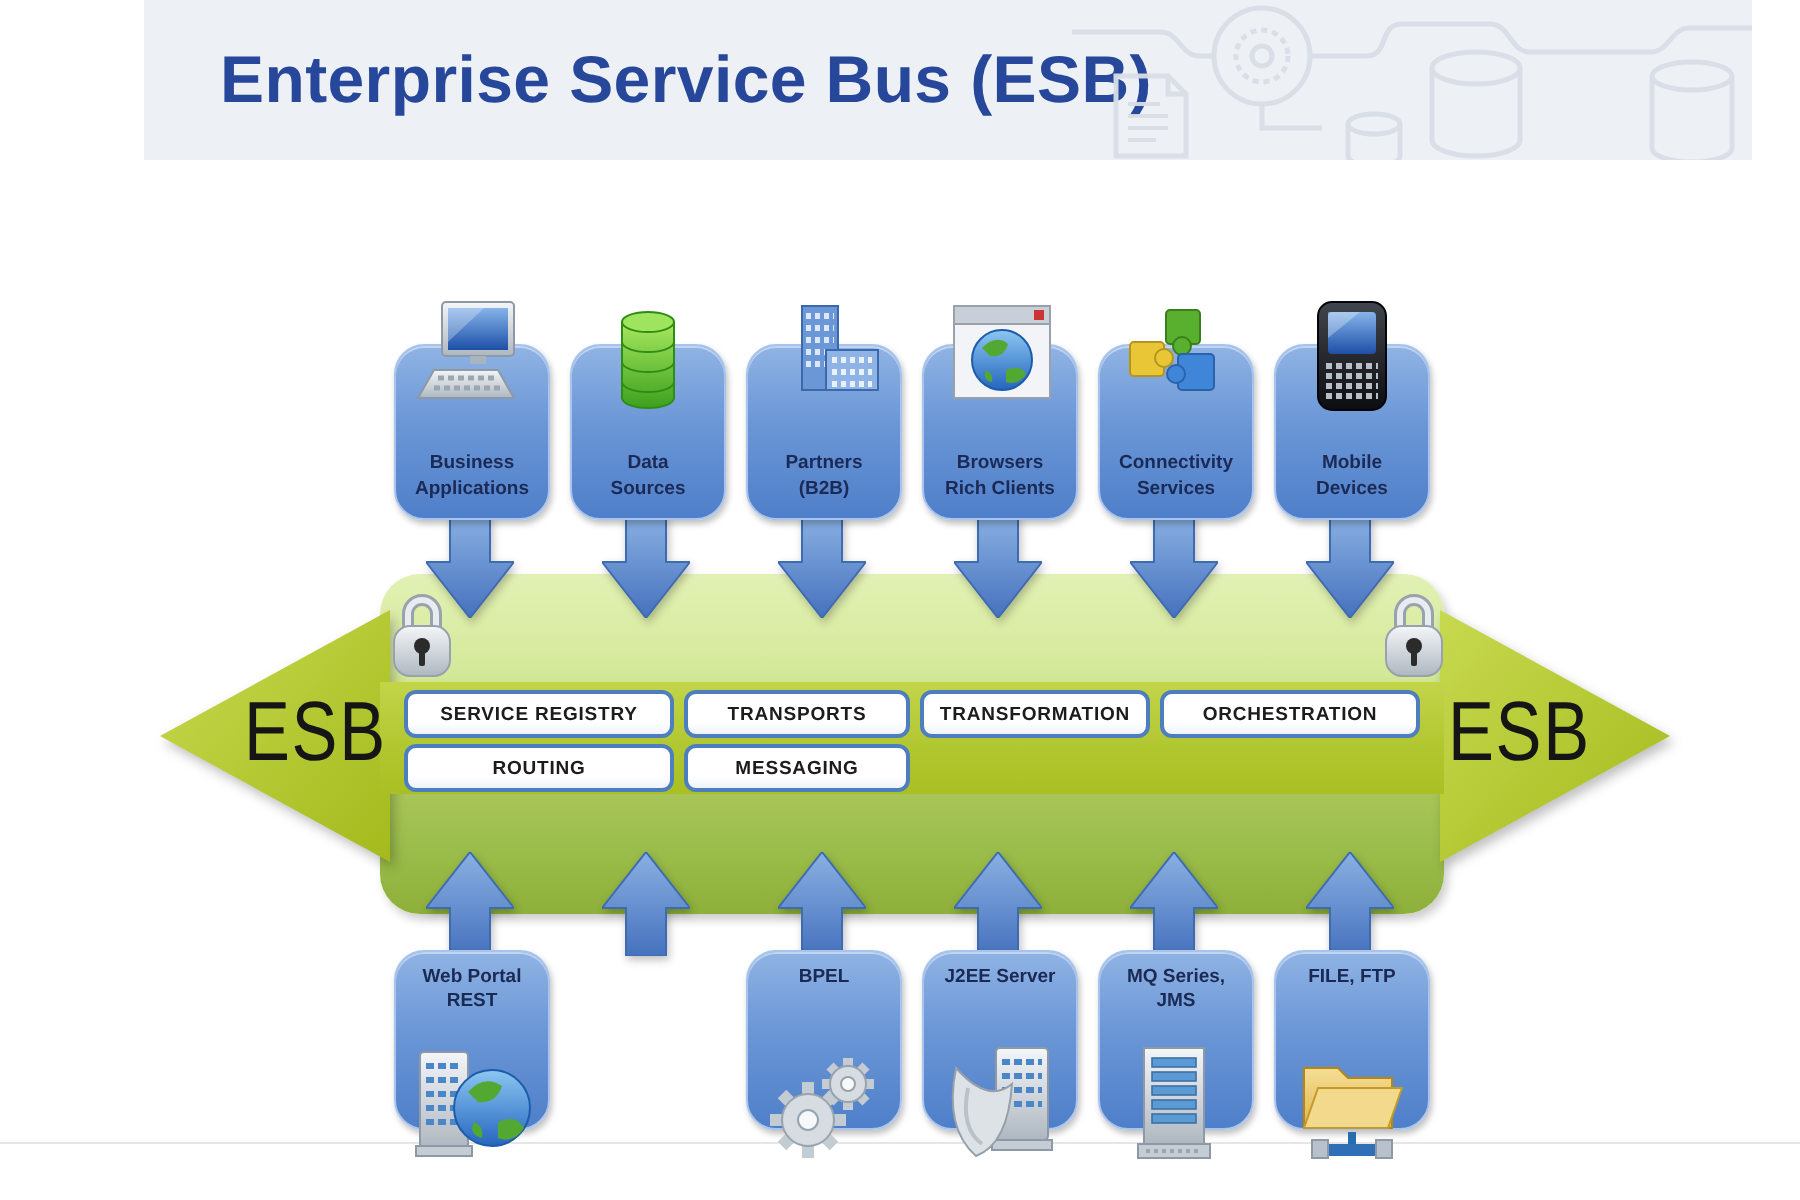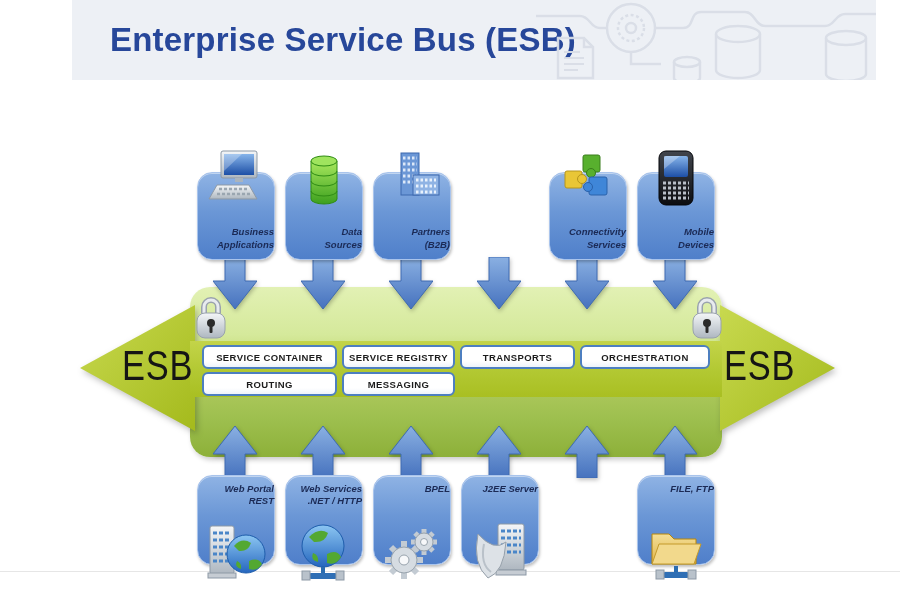--- a/index.html
+++ b/index.html
@@ -11,22 +11,22 @@
   .page-title{position:absolute;left:38px;top:21px;font-size:33px;font-weight:bold;color:#27479A;letter-spacing:.2px;}
   .header-deco{position:absolute;right:0;top:0;width:340px;height:80px;opacity:.95;}
 
   
   .node{position:absolute;width:76px;height:86px;border-radius:15px;z-index:5;
         background:linear-gradient(180deg,#8FB3E4 0%,#6B97D6 45%,#4F7FCA 100%);
         border:1px solid #A9C4EC;
         box-shadow:inset 0 1px 0 rgba(255,255,255,.45),1px 2px 3px rgba(0,0,0,.25);}
   .node.top{top:172px;}
   .node.bottom{top:475px;height:88px;}
-  .node-label{position:absolute;left:0;right:0;text-align:right;font-size:9.5px;line-height:1.3;
-              color:#1B2A55;white-space:pre-line;font-weight:bold;font-style:italic;}
+  .node-label{position:absolute;left:0;right:0;text-align:center;font-size:9.5px;line-height:1.3;
+              color:#1B2A55;white-space:pre-line;font-weight:bold;}
   .node.top .node-label{bottom:8px;}
   .node.bottom .node-label{top:7px;}
   .node-icon{position:absolute;left:50%;transform:translateX(-50%);}
   .node.top .node-icon{top:-24px;width:62px;height:62px;}
   .node.bottom .node-icon{bottom:-24px;width:68px;height:68px;}
   .node-icon svg{width:100%;height:100%;display:block;}
 
   
   .arr{position:absolute;width:44px;height:52px;z-index:4;filter:drop-shadow(1px 2px 2px rgba(0,0,0,.25));}
   .arr.down{top:257px;}
@@ -165,20 +165,35 @@
         <rect x="32" y="26" width="26" height="20" fill="#8FB3E4" stroke="#3C69AE"></rect>
         <line x1="35" y1="31" x2="55" y2="31" stroke="#E8F1FC" stroke-width="3" stroke-dasharray="2.5,2"></line>
         <line x1="35" y1="37" x2="55" y2="37" stroke="#E8F1FC" stroke-width="3" stroke-dasharray="2.5,2"></line>
         <line x1="35" y1="43" x2="55" y2="43" stroke="#E8F1FC" stroke-width="3" stroke-dasharray="2.5,2"></line>
       </svg>
     </div>
     <div class="node-label">Partners
 (B2B)</div>
   </div>
 
+  <div class="node top" style="left:461px">
+    <div class="node-icon">
+      <svg viewBox="0 0 62 62">
+        <rect x="8" y="4" width="48" height="46" fill="#F2F4F7" stroke="#99A2AC"></rect>
+        <rect x="8" y="4" width="48" height="9" fill="#C8CFD9" stroke="#99A2AC"></rect>
+        <rect x="48" y="6" width="5" height="5" fill="#CC3333"></rect>
+        <circle cx="32" cy="31" r="15" fill="url(#gGlb)" stroke="#1D5CAB"></circle>
+        <path d="M22,25 q7,-7 13,-2 q-2,7 -9,6 z" fill="#53A832"></path>
+        <path d="M34,36 q7,-3 10,2 q-4,6 -10,4 z" fill="#53A832"></path>
+        <path d="M24,36 q4,2 3,6 q-5,-1 -3,-6 z" fill="#53A832"></path>
+      </svg>
+    </div>
+    <div class="node-label">Browsers
+Rich Clients</div>
+  </div>
 
   <div class="node top" style="left:549px">
     <div class="node-icon">
       <svg viewBox="0 0 62 62">
         <rect x="8" y="22" width="17" height="17" rx="2" fill="#E9C636" stroke="#B6951D"></rect>
         <circle cx="25" cy="30" r="4.5" fill="#E9C636" stroke="#B6951D"></circle>
         <rect x="26" y="6" width="17" height="17" rx="2" fill="#58B02E" stroke="#3A7F1C"></rect>
         <circle cx="34" cy="24" r="4.5" fill="#58B02E" stroke="#3A7F1C"></circle>
         <rect x="32" y="28" width="18" height="18" rx="2" fill="#3F86D8" stroke="#2A62AB"></rect>
         <circle cx="31" cy="38" r="4.5" fill="#3F86D8" stroke="#2A62AB"></circle>
@@ -244,23 +259,23 @@
   </svg>
   <svg class="lock right" viewBox="0 0 38 50">
     <path d="M12,24 v-8 a7,7 0 0 1 14,0 v8" fill="none" stroke="#9AA2AD" stroke-width="6"></path>
     <path d="M12,24 v-8 a7,7 0 0 1 14,0 v8" fill="none" stroke="#E8EBEF" stroke-width="3"></path>
     <rect x="5" y="22" width="28" height="25" rx="8" fill="url(#gSil)" stroke="#99A2AC"></rect>
     <circle cx="19" cy="32" r="4" fill="#2B2B2B"></circle>
     <rect x="17.5" y="34" width="3" height="8" rx="1" fill="#2B2B2B"></rect>
   </svg>
 
   <div class="cap-grid">
-    <div class="cap">SERVICE CONTAINER</div>
     <div class="cap">SERVICE REGISTRY</div>
     <div class="cap">TRANSPORTS</div>
+    <div class="cap">TRANSFORMATION</div>
     <div class="cap">ORCHESTRATION</div>
     <div class="cap">ROUTING</div>
     <div class="cap">MESSAGING</div>
   </div>
 
   <svg class="arr up" style="left:213px" viewBox="0 0 44 52">
       <polygon points="22,0 44,28 32,28 32,52 12,52 12,28 0,28" fill="url(#gArrB)" stroke="#3E6BB2"></polygon>
     </svg>
   <svg class="arr up" style="left:301px" viewBox="0 0 44 52">
       <polygon points="22,0 44,28 32,28 32,52 12,52 12,28 0,28" fill="url(#gArrB)" stroke="#3E6BB2"></polygon>
@@ -293,36 +308,20 @@
         <line x1="11" y1="41" x2="29" y2="41" stroke="#4A86C8" stroke-width="3" stroke-dasharray="4,2"></line>
         <rect x="6" y="53" width="28" height="5" fill="#C6CCD3" stroke="#8D99A6"></rect>
         <circle cx="44" cy="34" r="19" fill="url(#gGlb)" stroke="#1D5CAB"></circle>
         <path d="M32,26 q8,-9 17,-3 q-3,9 -12,8 z" fill="#53A832"></path>
         <path d="M47,41 q9,-4 13,3 q-5,8 -13,5 z" fill="#53A832"></path>
         <path d="M35,41 q5,2 4,8 q-7,-2 -4,-8 z" fill="#53A832"></path>
       </svg>
     </div>
   </div>
 
-  <div class="node bottom" style="left:285px">
-    <div class="node-label">Web Services
-.NET / HTTP</div>
-    <div class="node-icon">
-      <svg viewBox="0 0 68 68">
-        <circle cx="33" cy="26" r="21" fill="url(#gGlb)" stroke="#1D5CAB"></circle>
-        <path d="M19,17 q10,-10 19,-4 q-3,10 -14,9 z" fill="#53A832"></path>
-        <path d="M37,34 q10,-5 14,3 q-5,9 -14,6 z" fill="#53A832"></path>
-        <path d="M23,33 q6,2 5,9 q-8,-2 -5,-9 z" fill="#53A832"></path>
-        <line x1="33" y1="47" x2="33" y2="54" stroke="#2A6CB0" stroke-width="4"></line>
-        <rect x="19" y="53" width="28" height="6" rx="2" fill="#2F6FB5"></rect>
-        <rect x="12" y="51" width="8" height="9" fill="#B9C2CB" stroke="#8D99A6"></rect>
-        <rect x="46" y="51" width="8" height="9" fill="#B9C2CB" stroke="#8D99A6"></rect>
-      </svg>
-    </div>
-  </div>
 
   <div class="node bottom" style="left:373px">
     <div class="node-label">BPEL</div>
     <div class="node-icon">
       <svg viewBox="0 0 68 68">
         <g stroke="#C3CBD3" stroke-width="6">
           <line x1="26" y1="21" x2="26" y2="59"></line>
             <line x1="7" y1="40" x2="45" y2="40"></line>
           <line x1="13" y1="27" x2="39" y2="53"></line>
             <line x1="39" y1="27" x2="13" y2="53"></line>
@@ -350,20 +349,36 @@
         <line x1="35" y1="18" x2="55" y2="18" stroke="#4A86C8" stroke-width="3" stroke-dasharray="4,2"></line>
         <line x1="35" y1="25" x2="55" y2="25" stroke="#4A86C8" stroke-width="3" stroke-dasharray="4,2"></line>
         <line x1="35" y1="32" x2="55" y2="32" stroke="#4A86C8" stroke-width="3" stroke-dasharray="4,2"></line>
         <rect x="30" y="50" width="30" height="5" fill="#C6CCD3" stroke="#8D99A6"></rect>
         <path d="M12,14 Q6,44 22,58 Q38,52 40,22 Q28,32 12,14 Z" fill="#DDE2E7" stroke="#96A0AA"></path>
         <path d="M18,24 Q14,44 25,52" fill="none" stroke="#B9C1C9" stroke-width="2"></path>
       </svg>
     </div>
   </div>
 
+  <div class="node bottom" style="left:549px">
+    <div class="node-label">MQ Series,
+JMS</div>
+    <div class="node-icon">
+      <svg viewBox="0 0 68 68">
+        <rect x="18" y="4" width="30" height="48" fill="url(#gSil)" stroke="#8D99A6"></rect>
+        <rect x="22" y="9" width="22" height="4.5" fill="#5B9BD5" stroke="#3F6FA5" stroke-width="0.8"></rect>
+        <rect x="22" y="16" width="22" height="4.5" fill="#5B9BD5" stroke="#3F6FA5" stroke-width="0.8"></rect>
+        <rect x="22" y="23" width="22" height="4.5" fill="#5B9BD5" stroke="#3F6FA5" stroke-width="0.8"></rect>
+        <rect x="22" y="30" width="22" height="4.5" fill="#5B9BD5" stroke="#3F6FA5" stroke-width="0.8"></rect>
+        <rect x="22" y="37" width="22" height="4.5" fill="#5B9BD5" stroke="#3F6FA5" stroke-width="0.8"></rect>
+        <rect x="15" y="52" width="36" height="7" fill="#C6CCD3" stroke="#8D99A6"></rect>
+        <line x1="19" y1="55.5" x2="47" y2="55.5" stroke="#9AA5AF" stroke-width="2" stroke-dasharray="2,2"></line>
+      </svg>
+    </div>
+  </div>
 
   <div class="node bottom" style="left:637px">
     <div class="node-label">FILE, FTP</div>
     <div class="node-icon">
       <svg viewBox="0 0 68 68">
         <path d="M10,14 h17 l5,5 h22 v25 h-44 z" fill="url(#gFld)" stroke="#B8860B"></path>
         <path d="M10,44 l7,-20 h42 l-7,20 z" fill="#F2D98C" stroke="#C49A2A"></path>
         <line x1="34" y1="46" x2="34" y2="53" stroke="#2A6CB0" stroke-width="4"></line>
         <rect x="21" y="52" width="26" height="6" rx="2" fill="#2F6FB5"></rect>
         <rect x="14" y="50" width="8" height="9" fill="#B9C2CB" stroke="#8D99A6"></rect>

